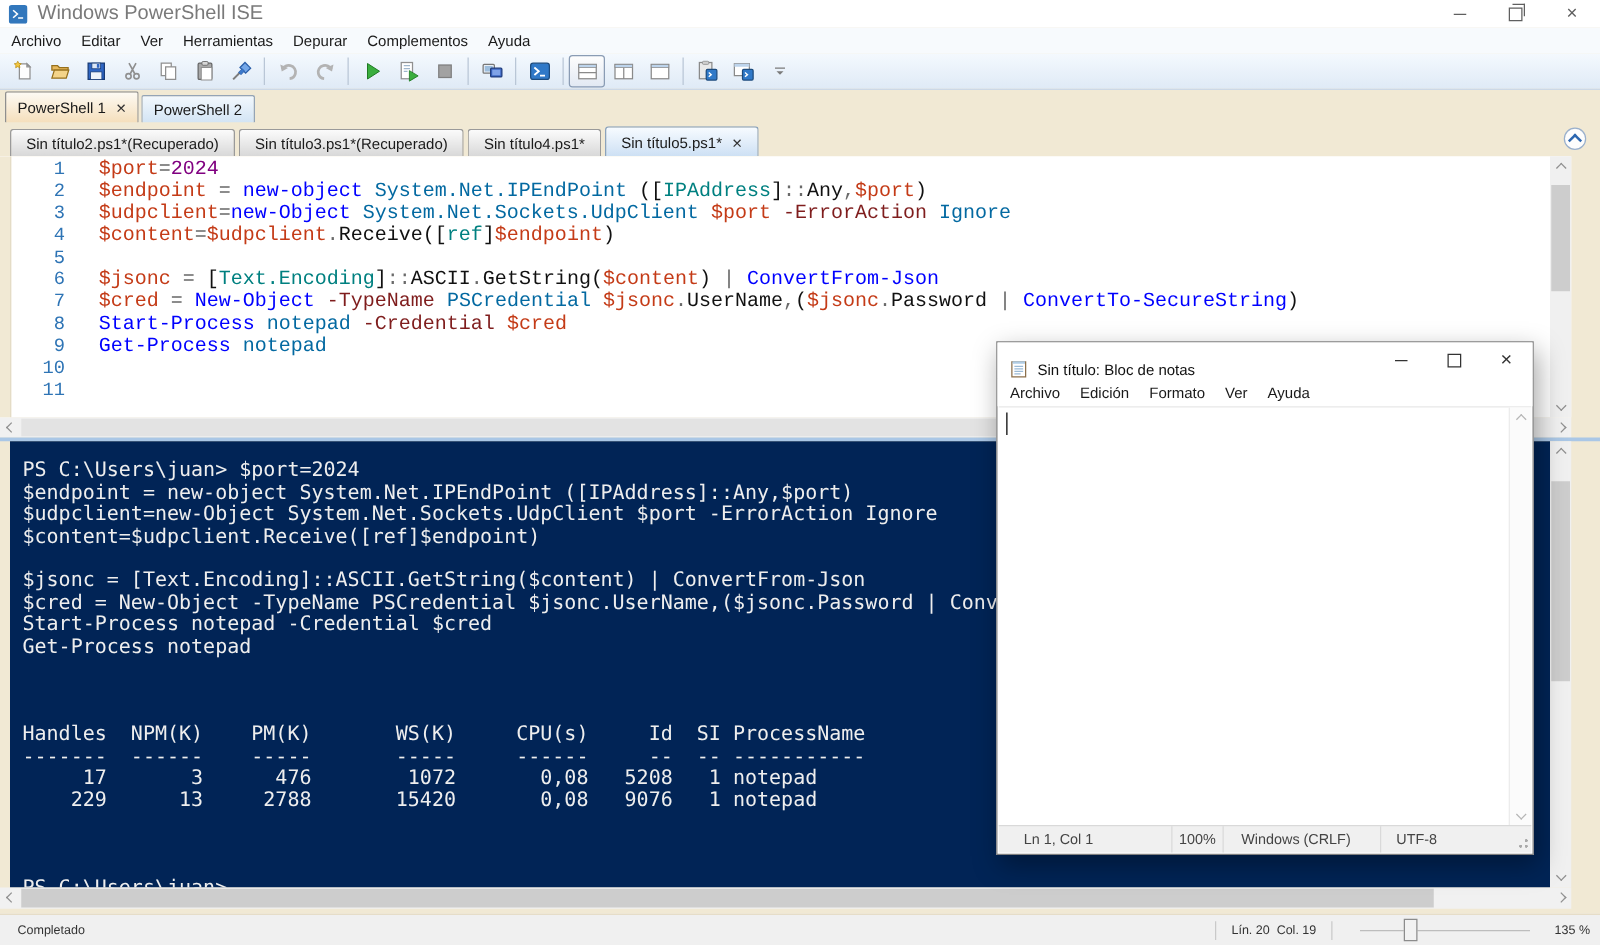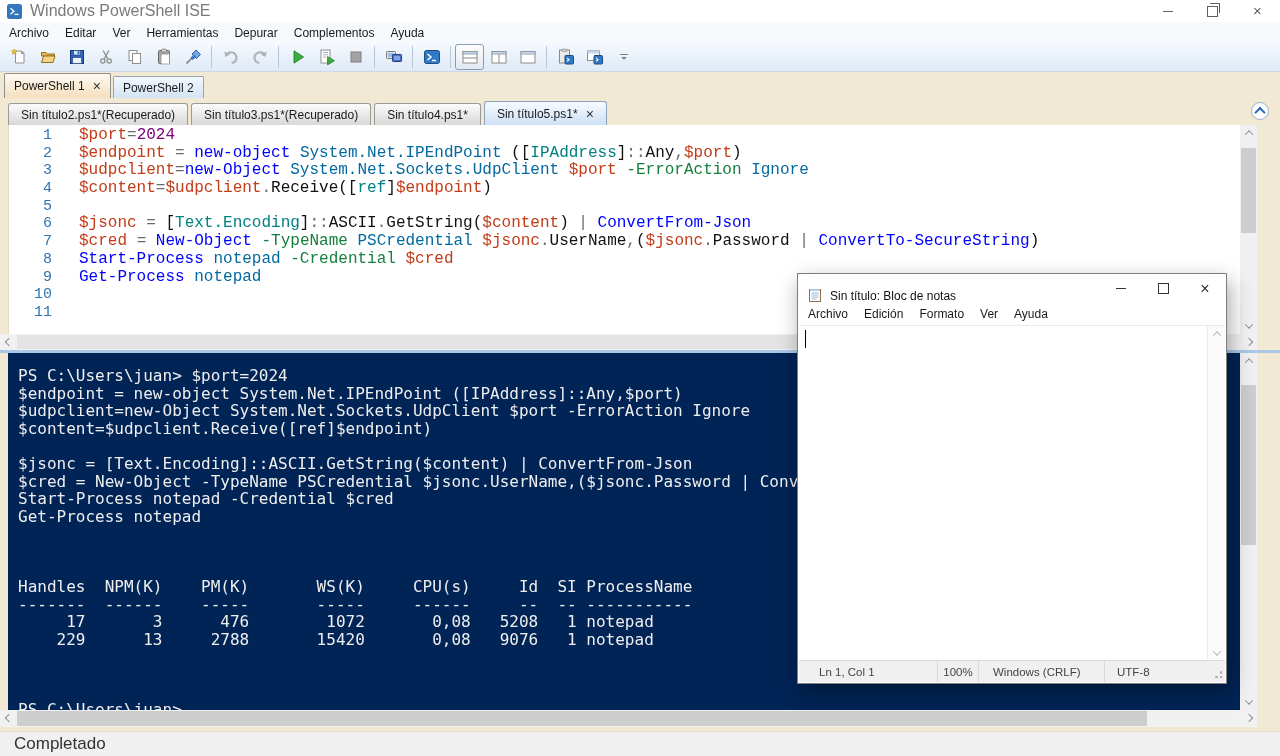--- a/index.html
+++ b/index.html
@@ -40,21 +40,21 @@
   #collapse-btn i{display:block;width:6px;height:6px;border-left:2px solid #2b66b0;border-top:2px solid #2b66b0;transform:rotate(45deg) translate(1px,1px)}
 
   
   #editor{position:absolute;left:0;top:125px;width:1257px;height:209px;background:#fff;overflow:hidden}
   #editor .ed-margin{position:absolute;left:0;top:0;width:8px;height:100%;background:#f1e9d4;border-right:1px solid #e4dcc6}
   #ed-lines{position:absolute;left:0;top:2px;right:0}
   .ed-row{height:17.7px;line-height:17.7px;font-family:Liberation Mono, monospace;font-size:16px;white-space:pre}
   .ed-num{display:inline-block;width:52px;text-align:right;color:#2e74b5;font-size:15px}
   .ed-code{padding-left:27px}
   .tk-var{color:#c43b17}.tk-cmd{color:#0000ff}.tk-typ{color:#008080}.tk-arg{color:#0369a1}
-  .tk-prm{color:#15803d}.tk-num{color:#800080}.tk-op{color:#6a6a6a}.tk-pl{color:#111}
+  .tk-prm{color:#7f1d1d}.tk-num{color:#800080}.tk-op{color:#6a6a6a}.tk-pl{color:#111}
 
   
   .vscroll{position:absolute;width:17px;background:#f0f0f0}
   .vscroll .thumb{position:absolute;left:1px;width:15px;background:#cdcdcd}
   .hscroll{position:absolute;height:16px;background:#f1f1f1}
   .hscroll .thumb{position:absolute;top:1px;height:14px;background:#cdcdcd}
   .sb-arrow{position:absolute;width:17px;height:16px;display:flex;align-items:center;justify-content:center}
   .sb-arrow.top{top:0;left:0}.sb-arrow.bottom{bottom:0;left:0}
   .sb-arrow.lft{left:0;top:0}.sb-arrow.rgt{right:0;top:0}
   .chev{display:block;width:5px;height:5px;border-left:1px solid #8f8f8f;border-top:1px solid #8f8f8f}
@@ -70,21 +70,21 @@
 
   
   #console{position:absolute;left:8px;top:353px;width:1232px;height:357px;background:#012456;overflow:hidden}
   #con-lines{position:absolute;left:10px;top:14px;right:0}
   .con-line{height:17.6px;line-height:17.6px;font-family:"DejaVu Sans Mono","Liberation Mono",monospace;font-size:16px;color:#eeeeee;white-space:pre;min-height:17.6px}
   #con-vscroll{left:1240px;top:353px;height:357px}
   #con-hscroll{left:0;top:710px;width:1257px;height:17px}
   #con-hscroll .thumb{left:17px;width:1130px;height:15px}
 
   
-  #ise-status{position:absolute;left:0;top:731px;width:100%;height:25px;background:#f0f0f0;border-top:1px solid #e6ddc8;display:flex;align-items:center;font-size:17px;color:#333;box-sizing:border-box}
+  #ise-status{position:absolute;left:0;top:731px;width:100%;height:25px;background:#f0f0f0;border-top:1px solid #e6ddc8;display:flex;align-items:center;font-size:10px;color:#333;box-sizing:border-box}
   #status-text{margin-left:14px}
   #status-right{margin-left:auto;display:flex;align-items:center;margin-right:8px}
   .st-div{width:1px;height:15px;background:#c9c9c9;margin:0 12px}
   #line-col{white-space:pre}
   #zoom-slider{position:relative;width:136px;height:19px;margin:0 10px}
   #zoom-slider .z-track{position:absolute;left:0;right:0;top:9px;height:1px;background:#bdbdbd}
   #zoom-slider .z-thumb{position:absolute;left:26%;top:0;width:11px;height:18px;background:#f2f2f2;border:1px solid #8c8c8c;box-sizing:border-box}
   #zoom-text{min-width:38px;text-align:right}
 
   
@@ -393,20 +393,30 @@
         <i class="chev left"></i>
       </span>
     <div class="thumb"></div>
     <span class="sb-arrow rgt">
         <i class="chev right"></i>
       </span>
   </div>
 
   <div id="ise-status">
     <span id="status-text">Completado</span>
+    <div id="status-right">
+      <span class="st-div"></span>
+      <span id="line-col">Lín. 20  Col. 19</span>
+      <span class="st-div"></span>
+      <span id="zoom-slider">
+        <span class="z-track"></span>
+        <span class="z-thumb"></span>
+      </span>
+      <span id="zoom-text">135 %</span>
+    </div>
   </div>
 
   <div id="notepad">
     <div id="np-titlebar">
       <span class="t-icon" id="np-app-icon">
           <svg width="16" height="16" viewBox="0 0 16 16">
             <rect x="2.5" y="2.5" width="11" height="12" fill="#fff" stroke="#8c6f4a"></rect>
             <path d="M4.5 6h7M4.5 8h7M4.5 10h7M4.5 12h5" stroke="#9bbad6" stroke-width="1"></path>
             <path d="M3 3h10" stroke="#b0cce4" stroke-width="2"></path>
           </svg>

